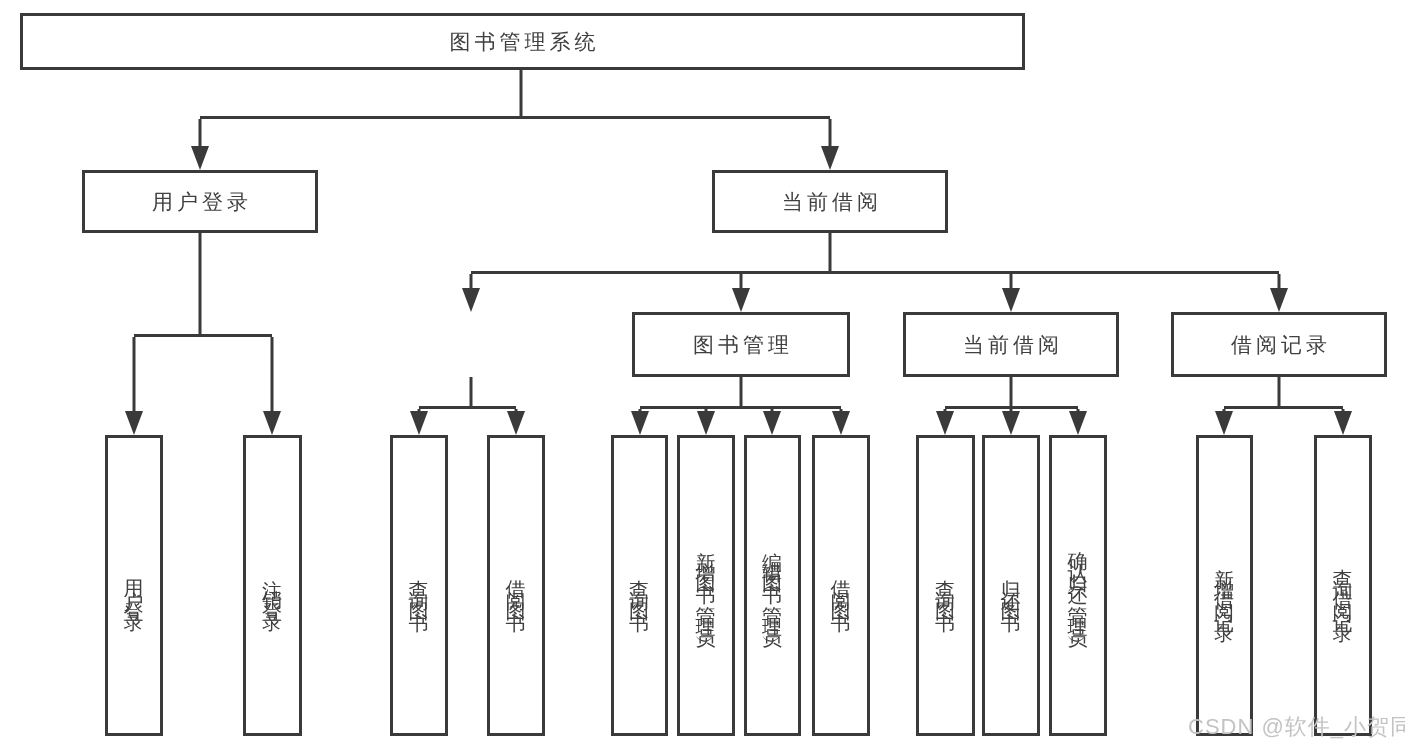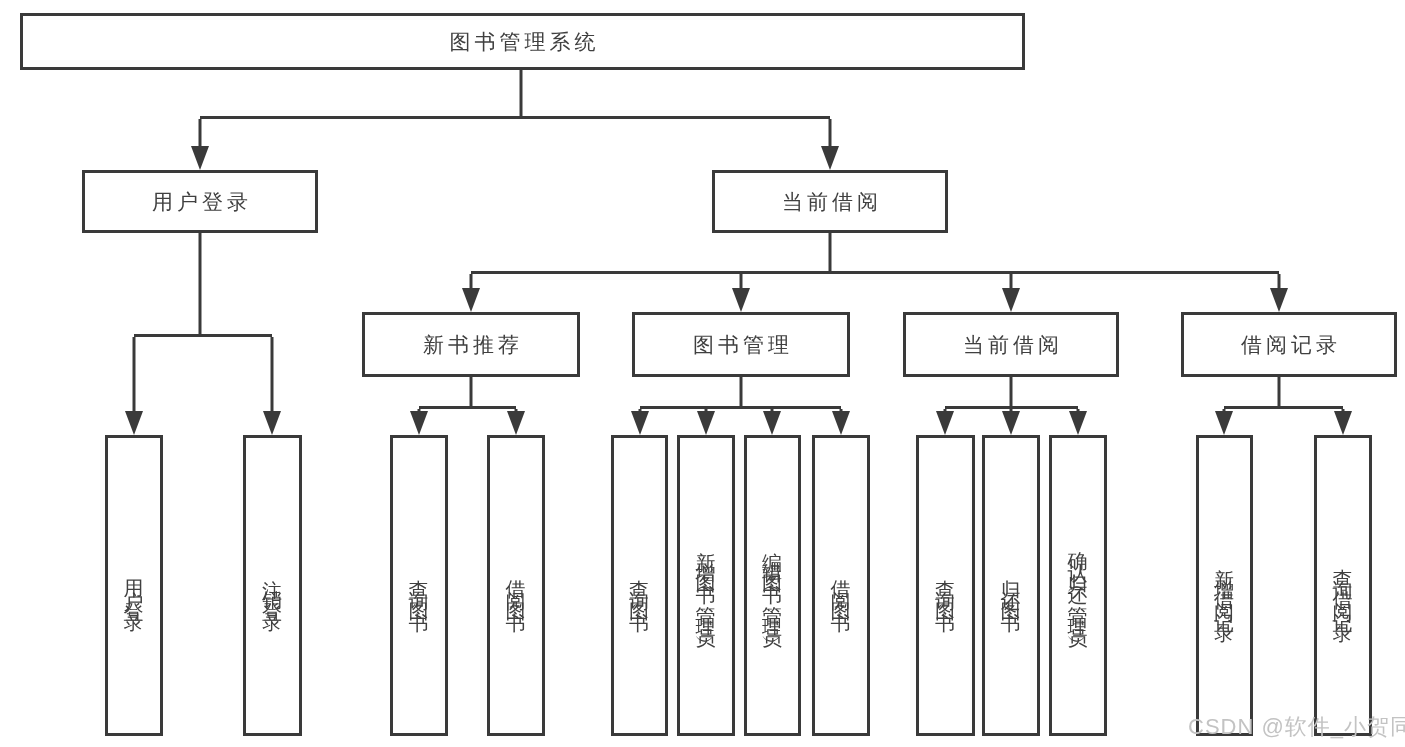--- a/index.html
+++ b/index.html
@@ -36,21 +36,21 @@
     line-height:1;
     white-space:nowrap;
   }
   
   .n-root {left:20px;  top:13px;  width:1005px;height:57px;}
   .n-l2a  {left:82px;  top:170px; width:236px; height:63px;}
   .n-l2b  {left:712px; top:170px; width:236px; height:63px;}
   .n-l3a  {left:362px; top:312px; width:218px; height:65px;}
   .n-l3b  {left:632px; top:312px; width:218px; height:65px;}
   .n-l3c  {left:903px; top:312px; width:216px; height:65px;}
-  .n-l3d  {left:1171px;top:312px; width:216px; height:65px;margin-left:10px;}
+  .n-l3d  {left:1171px;top:312px; width:216px; height:65px;}
   .leaf{top:435px;height:301px;}
   .n-f0 {left:105px; width:58px;}
   .n-f1 {left:243px; width:59px;}
   .n-f2 {left:390px; width:58px;}
   .n-f3 {left:487px; width:58px;}
   .n-f4 {left:611px; width:57px;}
   .n-f5 {left:677px; width:58px;}
   .n-f6 {left:744px; width:57px;}
   .n-f7 {left:812px; width:58px;}
   .n-f8 {left:916px; width:59px;}
@@ -143,23 +143,20 @@
     <span>图书管理系统</span>
   </div>
 
   <div class="box hbox n-l2a">
     <span>用户登录</span>
   </div>
   <div class="box hbox n-l2b">
     <span>当前借阅</span>
   </div>
 
-  <div class="box hbox n-l3a">
-    <span>新书推荐</span>
-  </div>
   <div class="box hbox n-l3b">
     <span>图书管理</span>
   </div>
   <div class="box hbox n-l3c">
     <span>当前借阅</span>
   </div>
   <div class="box hbox n-l3d">
     <span>借阅记录</span>
   </div>
 

